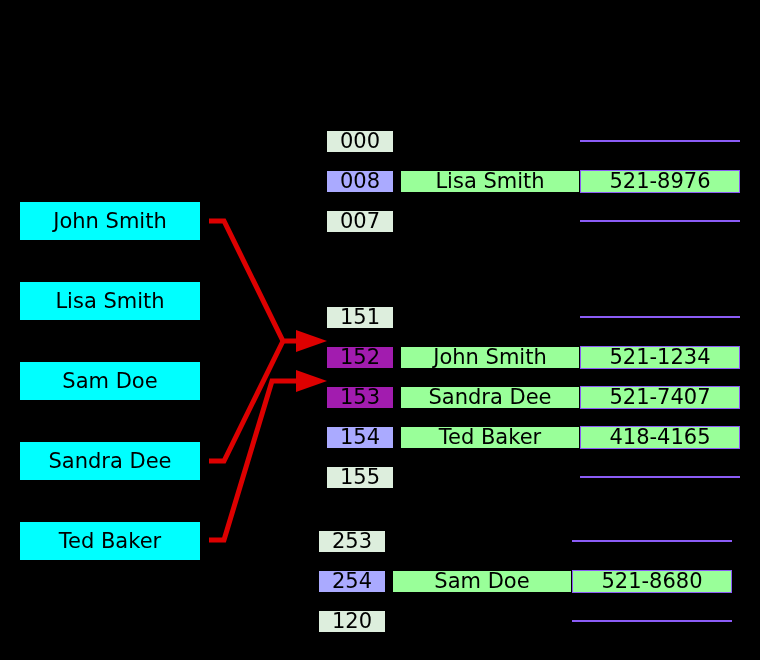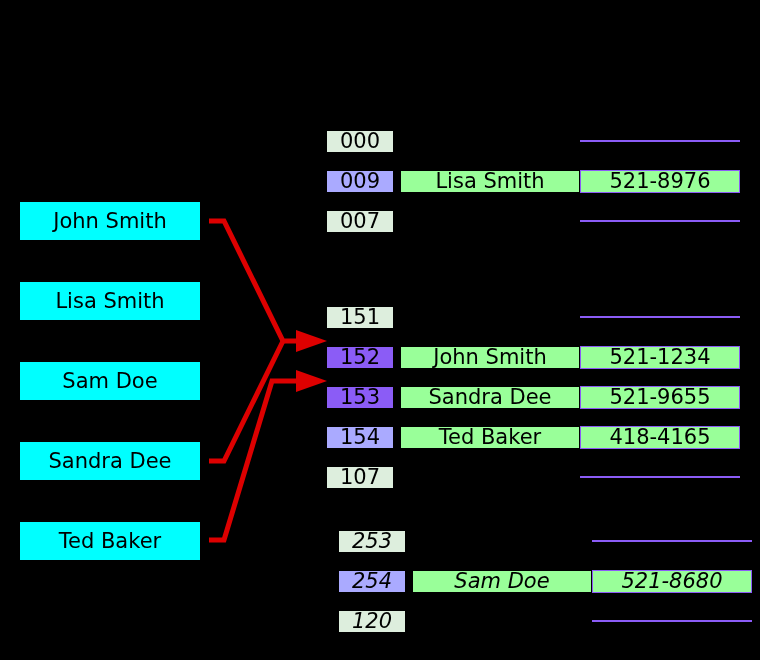--- a/index.html
+++ b/index.html
@@ -67,21 +67,21 @@
     border: 1px solid #000000;
   }
   .cell-phone {
     width: 160px;
     border: 1px solid #8b5cf6;
   }
   
   .fill-empty  { background: #ddeedd; }
   .fill-filled { background: #99ff99; }
   .fill-hl-blue{ background: #aaaaff; }
-  .fill-hl-red { background: #8b5cf6; }
+  .fill-hl-red { background: #a21caf; }
 
   
   #connectors {
     position: absolute;
     left: 0;
     top: 0;
     width: 760px;
     height: 660px;
     pointer-events: none;
   }
@@ -108,21 +108,21 @@
   </div>
 
   <div class="bucket-table" style="left:326px; top:121px;">
     <div class="bucket-row">
       <div class="cell cell-index fill-empty">000</div>
       <div class="spacer"></div>
       <div class="cell cell-name fill-empty"></div>
       <div class="cell cell-phone fill-empty"></div>
     </div>
     <div class="bucket-row">
-      <div class="cell cell-index fill-hl-blue">009</div>
+      <div class="cell cell-index fill-hl-blue">008</div>
       <div class="spacer"></div>
       <div class="cell cell-name fill-filled">Lisa Smith</div>
       <div class="cell cell-phone fill-filled">521-8976</div>
     </div>
     <div class="bucket-row">
       <div class="cell cell-index fill-empty">007</div>
       <div class="spacer"></div>
       <div class="cell cell-name fill-empty"></div>
       <div class="cell cell-phone fill-empty"></div>
     </div>
@@ -138,37 +138,37 @@
     <div class="bucket-row">
       <div class="cell cell-index fill-hl-red">152</div>
       <div class="spacer"></div>
       <div class="cell cell-name fill-filled">John Smith</div>
       <div class="cell cell-phone fill-filled">521-1234</div>
     </div>
     <div class="bucket-row">
       <div class="cell cell-index fill-hl-red">153</div>
       <div class="spacer"></div>
       <div class="cell cell-name fill-filled">Sandra Dee</div>
-      <div class="cell cell-phone fill-filled">521-9655</div>
+      <div class="cell cell-phone fill-filled">521-7407</div>
     </div>
     <div class="bucket-row">
       <div class="cell cell-index fill-hl-blue">154</div>
       <div class="spacer"></div>
       <div class="cell cell-name fill-filled">Ted Baker</div>
       <div class="cell cell-phone fill-filled">418-4165</div>
     </div>
     <div class="bucket-row">
-      <div class="cell cell-index fill-empty">107</div>
-      <div class="spacer"></div>
-      <div class="cell cell-name fill-empty"></div>
-      <div class="cell cell-phone fill-empty"></div>
-    </div>
-  </div>
-
-  <div class="bucket-table" style="left:338px; top:521px;font-style:italic;">
+      <div class="cell cell-index fill-empty">155</div>
+      <div class="spacer"></div>
+      <div class="cell cell-name fill-empty"></div>
+      <div class="cell cell-phone fill-empty"></div>
+    </div>
+  </div>
+
+  <div class="bucket-table" style="left:318px; top:521px;">
     <div class="bucket-row">
       <div class="cell cell-index fill-empty">253</div>
       <div class="spacer"></div>
       <div class="cell cell-name fill-empty"></div>
       <div class="cell cell-phone fill-empty"></div>
     </div>
     <div class="bucket-row">
       <div class="cell cell-index fill-hl-blue">254</div>
       <div class="spacer"></div>
       <div class="cell cell-name fill-filled">Sam Doe</div>

